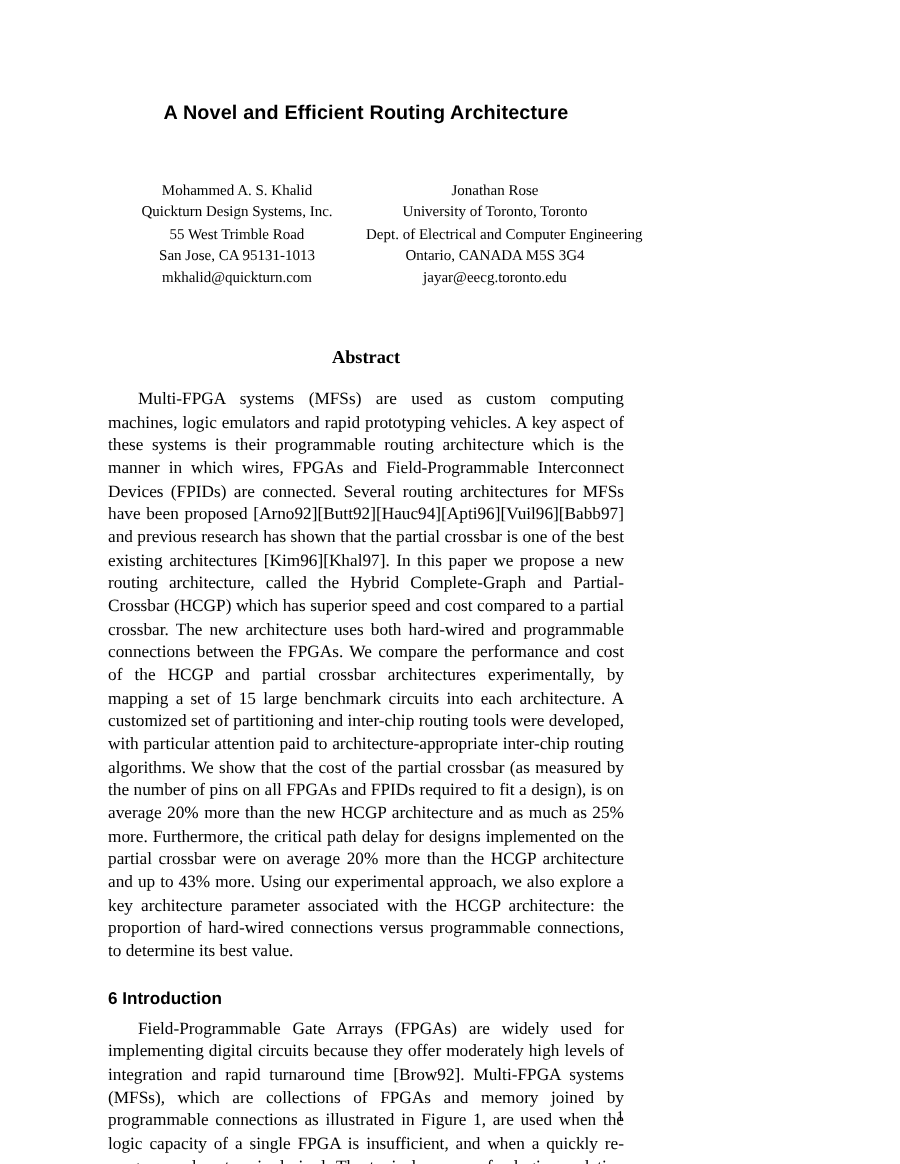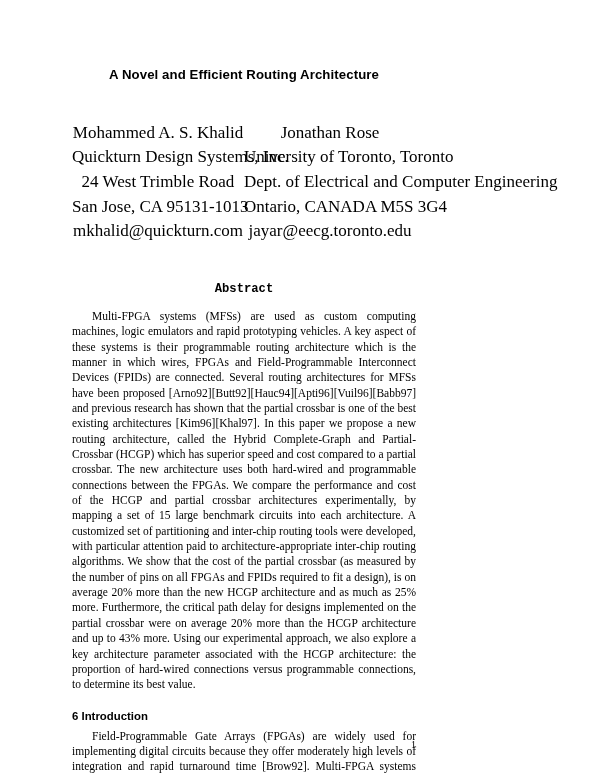--- a/index.html
+++ b/index.html
@@ -31,33 +31,33 @@
     margin: 0 0 0 0;
     letter-spacing: 0.1px;
   }
   .title-line2 {
     display: block;
   }
   .authors {
     display: flex;
     justify-content: space-between;
     margin-top: 36px;
-    font-size: 17px;
+    font-size: 10px;
     line-height: 1.45;
   }
   .author-block {
     text-align: center;
     width: 50%;
   }
   .author-block div {
     white-space: nowrap;
   }
   .abstract-head {
     text-align: center;
-    font-family: Liberation Mono, monospace;
+    font-family: Liberation Serif, serif;
     font-weight: bold;
     font-size: 12.2px;
     margin-top: 38px;
     margin-bottom: 13px;
   }
   p.body-text {
     font-size: 11.5px;
     line-height: 1.335;
     text-align: justify;
     margin: 0 0 0 0;
@@ -90,21 +90,21 @@
 <div class="page">
 
   <h1 class="title">
     <span>A Novel and Efficient Routing Architecture</span>
   </h1>
 
   <div class="authors">
     <div class="author-block">
       <div>Mohammed A. S. Khalid</div>
       <div>Quickturn Design Systems, Inc.</div>
-      <div>24 West Trimble Road</div>
+      <div>55 West Trimble Road</div>
       <div>San Jose, CA 95131-1013</div>
       <div>mkhalid@quickturn.com</div>
     </div>
     <div class="author-block">
       <div>Jonathan Rose</div>
       <div>University of Toronto, Toronto</div>
       <div>Dept. of Electrical and Computer Engineering</div>
       <div>Ontario, CANADA M5S 3G4</div>
       <div>jayar@eecg.toronto.edu</div>
     </div>

